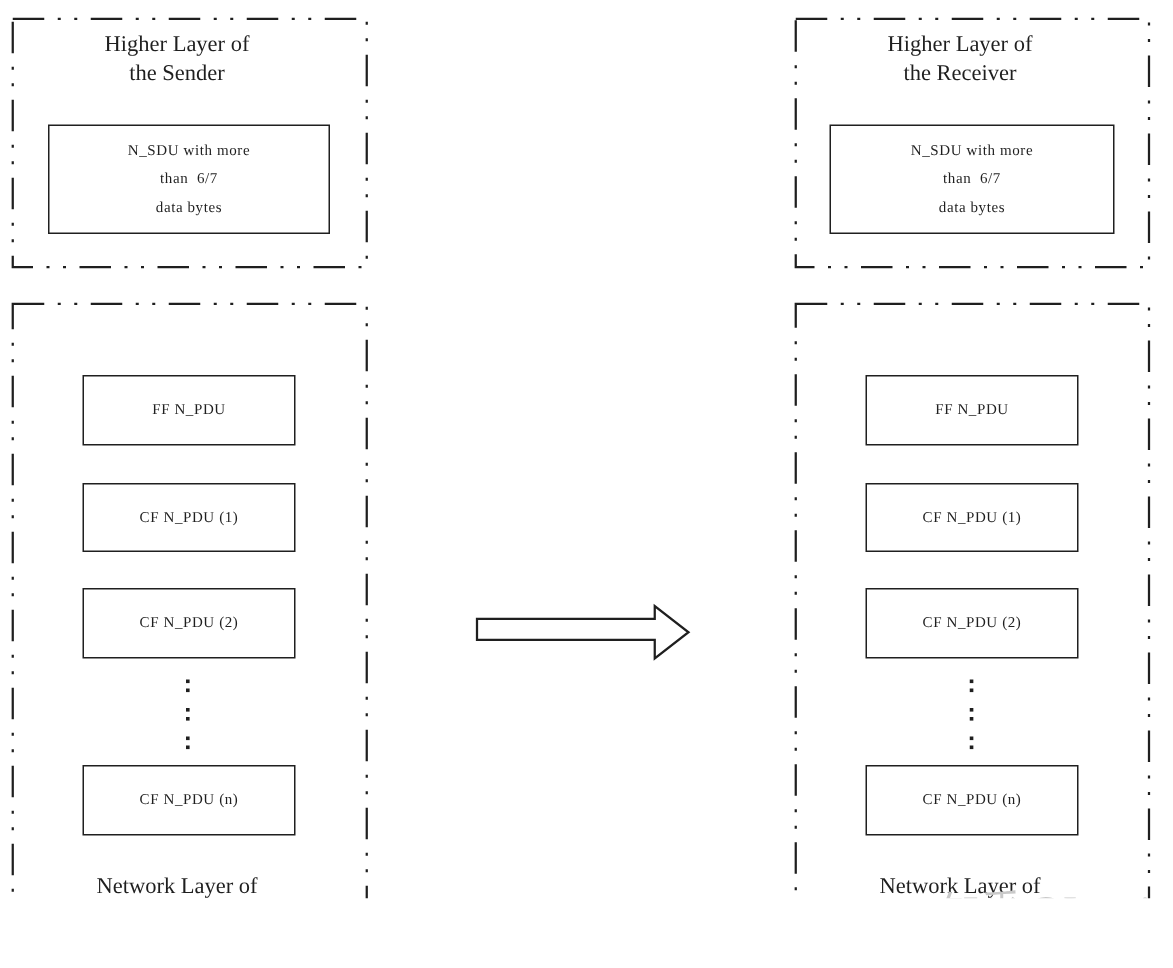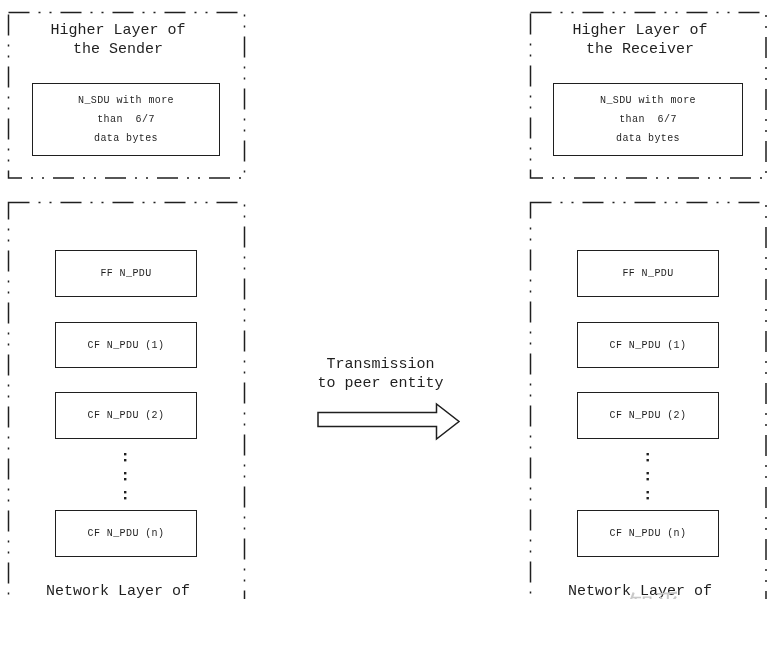--- a/index.html
+++ b/index.html
@@ -5,21 +5,21 @@
   html, body {
     margin: 0;
     padding: 0;
     background: #ffffff;
   }
   .canvas {
     position: relative;
     width: 782px;
     height: 599px;
     background: var(--bg, #ffffff);
-    font-family: Liberation Mono, monospace;
+    font-family: Liberation Serif, serif;
     color: var(--line, #1f1f1f);
     overflow: hidden;
   }
   .overlay {
     position: absolute;
     left: 0;
     top: 0;
     color: var(--line, #1f1f1f);
   }
   .txt {
@@ -100,22 +100,20 @@
 
   <div class="box" style="left:55px; top:322px; width:142px; height:46px;">CF N_PDU (1)</div>
 
   <div class="box" style="left:55px; top:392px; width:142px; height:47px;">CF N_PDU (2)</div>
 
   <div class="box" style="left:55px; top:510px; width:142px; height:47px;">CF N_PDU (n)</div>
 
   <div class="txt" style="left:8px; top:582px; width:220px;">Network Layer of
 the Sender</div>
 
-  <div class="txt" style="left:308px; top:355px; width:145px;">Transmission
-to peer entity</div>
 
   <div class="txt" style="left:530px; top:21px; width:220px;">Higher Layer of
 the Receiver</div>
 
   <div class="box" style="left:553px; top:83px; width:190px; height:73px;">N_SDU with more
 than  6/7
 data bytes</div>
 
   <div class="box" style="left:577px; top:250px; width:142px; height:47px;">FF N_PDU</div>
 

